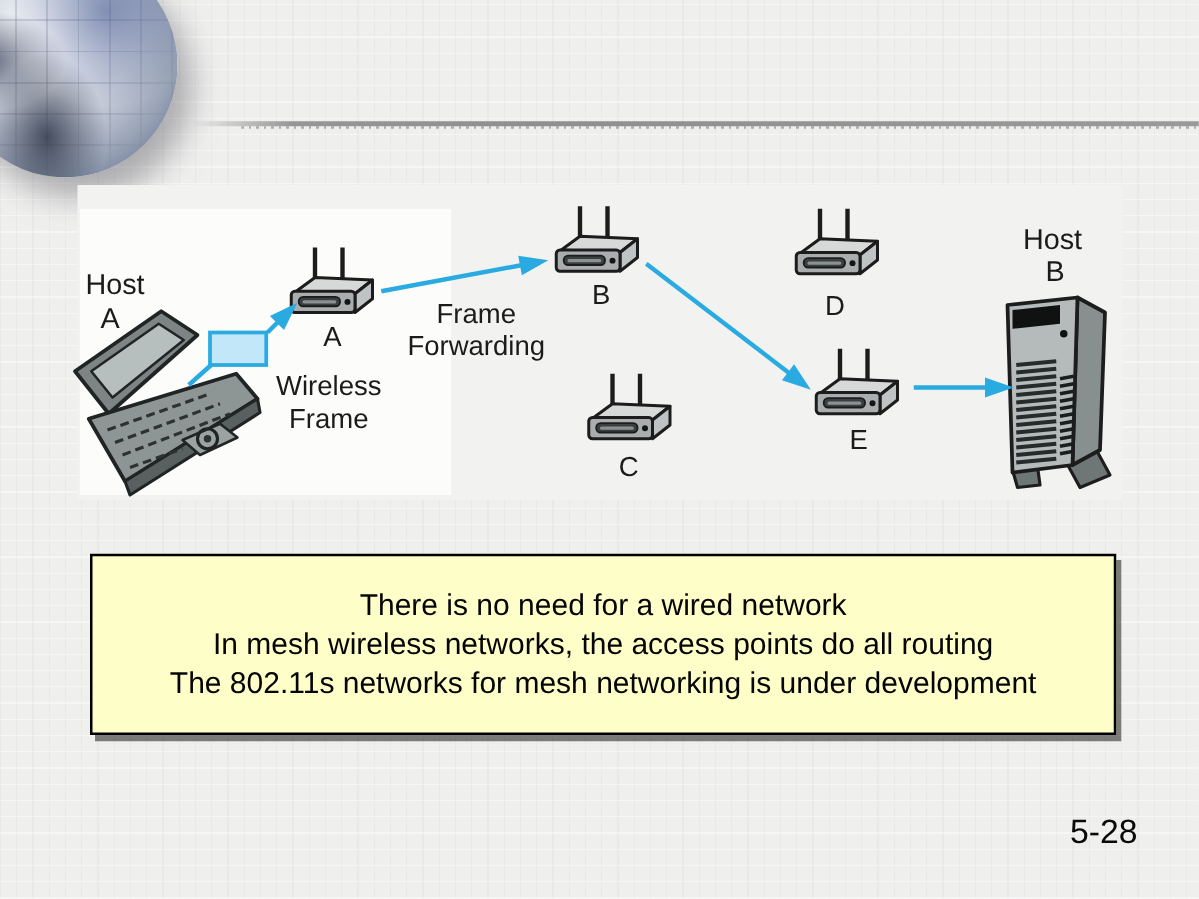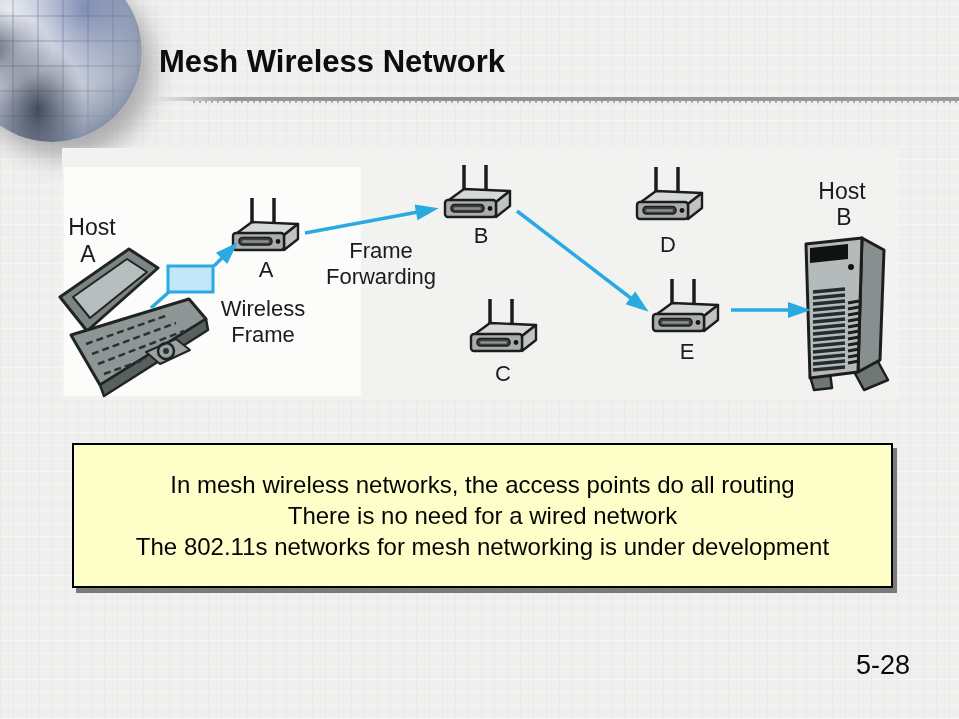--- a/index.html
+++ b/index.html
@@ -52,21 +52,20 @@
   }
   .svg-label{font-family:"Liberation Sans",sans-serif;fill:#1b1b1b;}
 </style>
 </head>
 <body>
 
 <div class="slide">
 
   <div class="globe"></div>
 
-  <div class="title">Mesh Wireless Network</div>
   <div class="title-rule"></div>
 
   <svg class="diagram" viewBox="0 0 959 719" xmlns="http://www.w3.org/2000/svg">
     <defs>
       <marker id="ah" markerUnits="userSpaceOnUse" markerWidth="26" markerHeight="20" refX="3" refY="10" orient="auto">
         <path d="M1,2 L24,10 L1,18 Z" fill="#29abe2"></path>
       </marker>
       <g id="ap-shape" stroke="#1c1c1c" stroke-linejoin="round">
         <line x1="20" y1="1" x2="20" y2="27" stroke-width="3.5"></line>
         <line x1="42" y1="1" x2="42" y2="27" stroke-width="3.5"></line>
@@ -175,19 +174,19 @@
     <text class="svg-label" x="263" y="342" font-size="22" text-anchor="middle">Frame</text>
 
     <text class="svg-label" x="381" y="258" font-size="22" text-anchor="middle">Frame</text>
     <text class="svg-label" x="381" y="284" font-size="22" text-anchor="middle">Forwarding</text>
 
     <text class="svg-label" x="842" y="199" font-size="23" text-anchor="middle">Host</text>
     <text class="svg-label" x="844" y="225" font-size="23" text-anchor="middle">B</text>
   </svg>
 
   <div class="note">
+    <div>There is no need for a wired network</div>
     <div>In mesh wireless networks, the access points do all routing</div>
-    <div>There is no need for a wired network</div>
     <div>The 802.11s networks for mesh networking is under development</div>
   </div>
 
   <div class="page-num">5-28</div>
 </div>
 
 </body></html>

